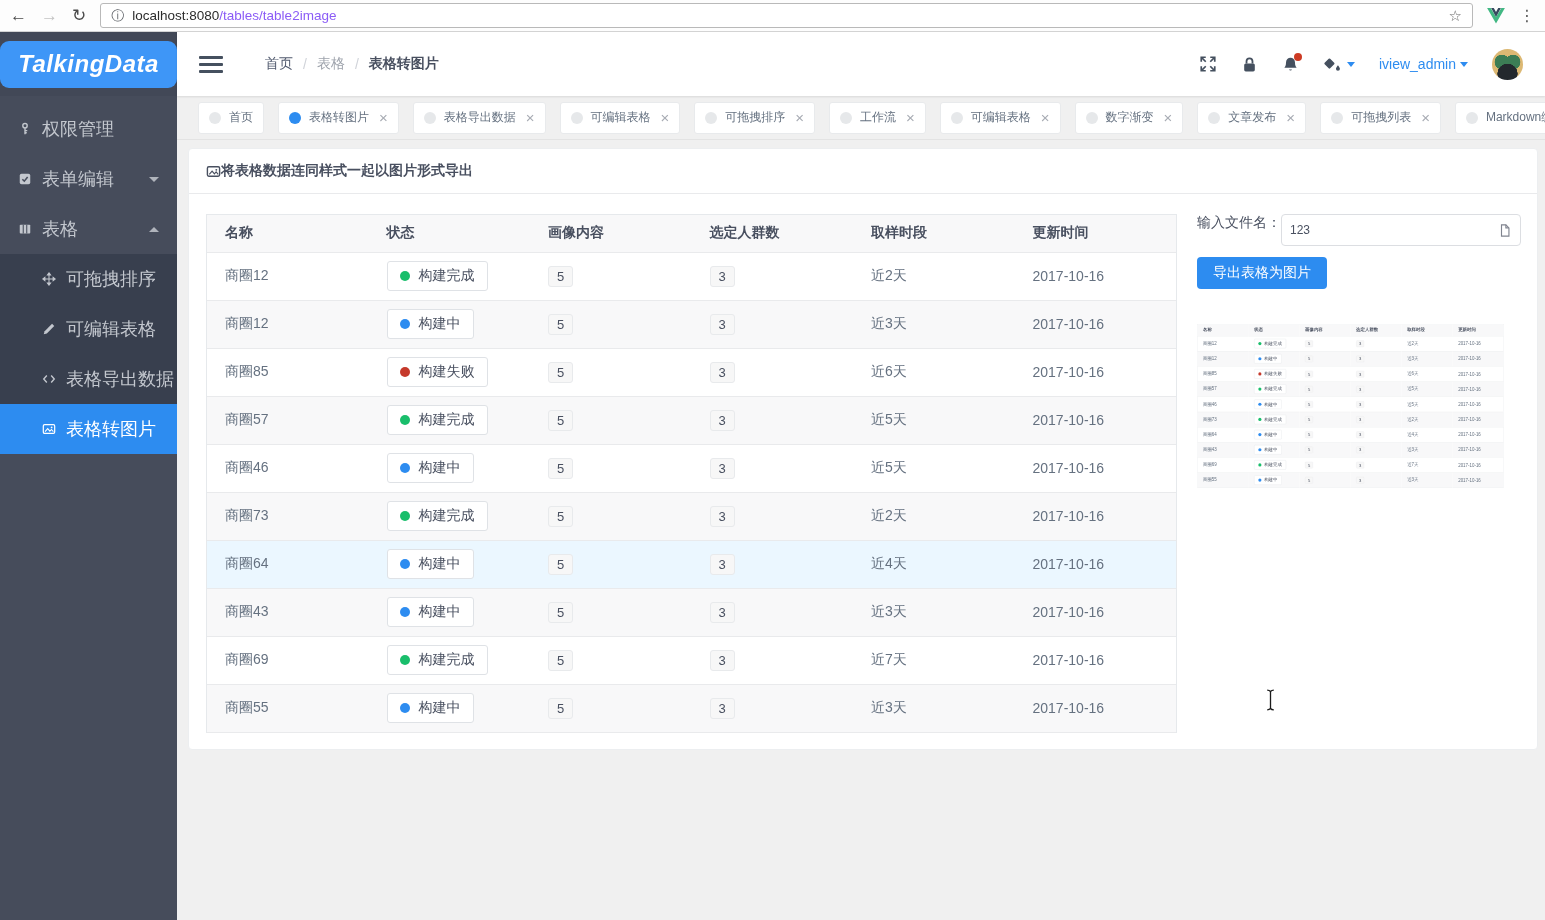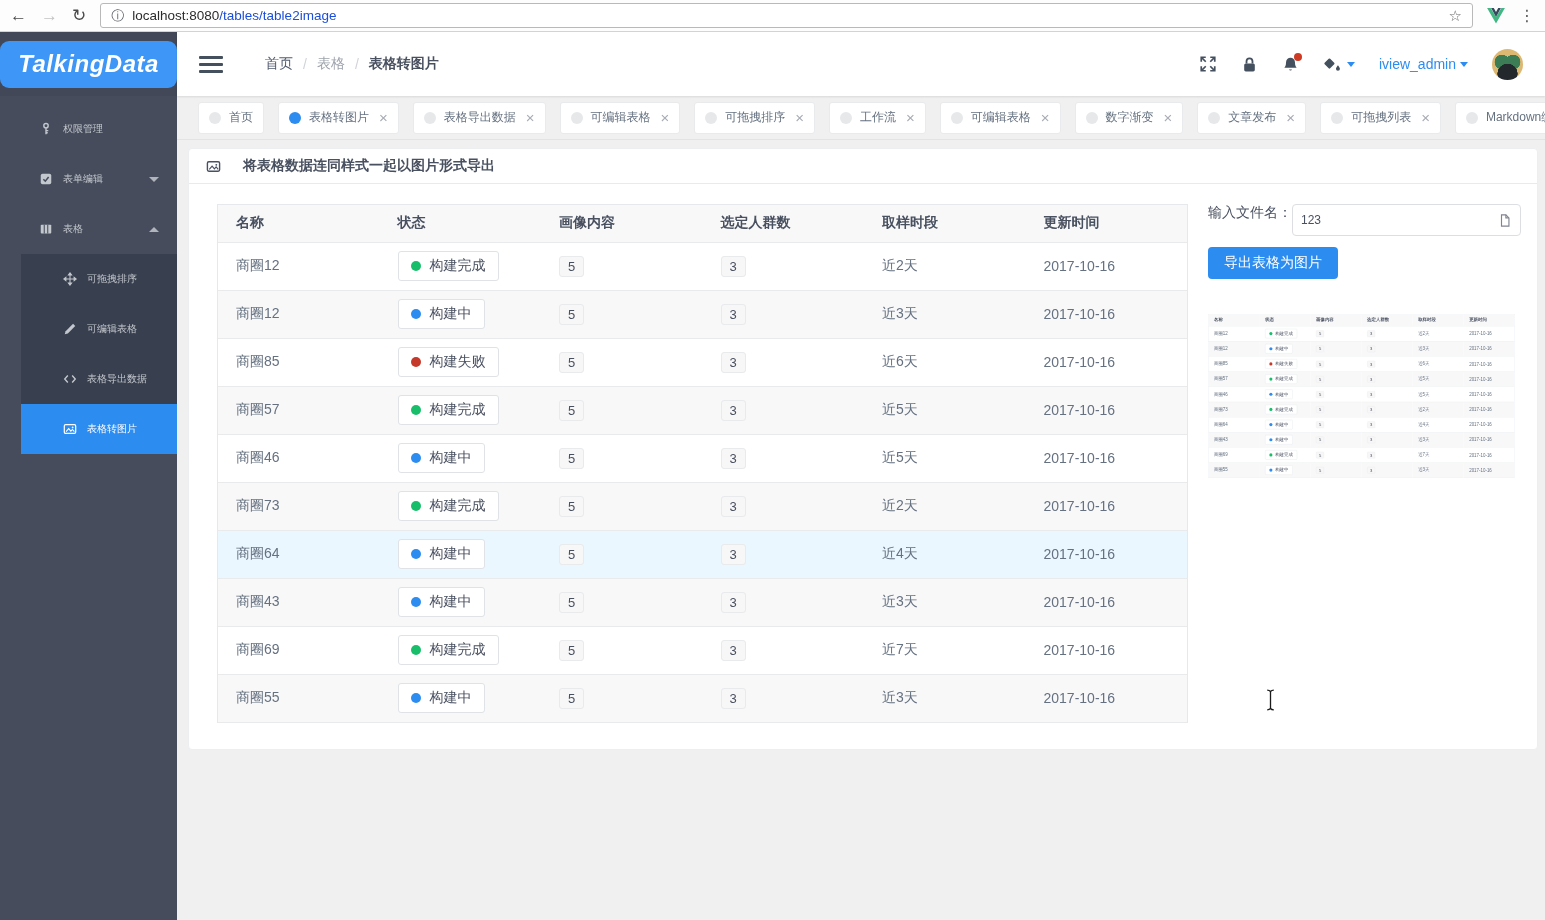--- a/index.html
+++ b/index.html
@@ -11,34 +11,34 @@
 
   
   .browser { height:32px; background:#fdfdfd; border-bottom:1px solid #d4d4d4;
     display:flex; align-items:center; padding:0 10px; gap:14px; }
   .nav-btn { font-size:17px; color:#4a4a4a; line-height:1; cursor:default; }
   .nav-btn.disabled { color:#c3c3c3; }
   .omnibox { flex:1; height:25px; border:1px solid #b9b9b9; border-radius:3px;
     background:#fff; display:flex; align-items:center; padding:0 10px; gap:8px; font-size:13.5px; }
   .omnibox .info { color:#5f6368; font-size:13px; }
   .url-host { color:#2c2c2c; }
-  .url-path { color:#1d4ed8; }
+  .url-path { color:#8b5cf6; }
   .omni-star { margin-left:auto; color:#6b6b6b; font-size:15px; }
   .menu-dots { color:#5a5a5a; font-size:16px; }
 
   
   .app { display:flex; height:888px; }
 
   
   .sidebar { width:177px; background:#464c5b; flex:none; display:flex; flex-direction:column; }
   .logo-wrap { height:64px; display:flex; align-items:center; justify-content:center; background:#424857; }
   .logo { width:178px; height:47px; background:#3e96f7; border-radius:9px; color:#fff;
     font-weight:bold; font-style:italic; font-size:24px; display:flex; align-items:center;
     justify-content:center; letter-spacing:.5px; }
-  .menu { padding-top:8px; font-size:10px;padding-left:21px; }
+  .menu { padding-top:8px; font-size:18px; }
   .s-item { height:50px; display:flex; align-items:center; gap:10px; padding:0 18px;
     color:#c3c7ce; cursor:pointer; }
   .s-item .s-label { flex:none; }
   .chev { width:0; height:0; margin-left:auto; border-left:5px solid transparent;
     border-right:5px solid transparent; opacity:.85; }
   .chev.down { border-top:5px solid #c3c7ce; }
   .chev.up { border-bottom:5px solid #c3c7ce; }
   .submenu { background:#383f4e; }
   .submenu .s-item { padding-left:42px; }
   .s-item.active { background:#2d8cf0; color:#fff; }
@@ -74,23 +74,23 @@
   .tab { height:32px; background:#fff; border:1px solid #e8eaec; border-radius:3px;
     display:flex; align-items:center; gap:8px; padding:0 10px; font-size:12px;
     color:#657180; cursor:pointer; flex:none; }
   .tdot { width:12px; height:12px; border-radius:50%; background:#e6e8ea; }
   .tab.active .tdot { background:#2d8cf0; }
   .tclose { color:#a7abb3; font-size:15px; line-height:1; margin-left:2px; }
 
   
   .content { flex:1; padding:8px 7px 0 11px; position:relative; }
   .card { background:#fff; border:1px solid #eceef0; border-radius:4px; height:602px; }
-  .card-head { height:35px; display:flex; align-items:center; gap:22px; padding:0 17px;
+  .card-head { height:45px; display:flex; align-items:center; gap:0; padding:0 17px;
     border-bottom:1px solid #e9eaec; font-size:14px; font-weight:bold; color:#495060; }
-  .card-body { padding:20px 16px 0 17px; display:flex; gap:20px;margin-left:11px; }
+  .card-body { padding:20px 16px 0 17px; display:flex; gap:20px; }
 
   
   .table-wrap { width:971px; border:1px solid #e6e9ec; border-bottom:none; }
   table.dtable { width:100%; border-collapse:collapse; font-size:14px; color:#657180; table-layout:fixed; }
   .dtable th { background:#f8f8f9; height:37px; text-align:left; padding:0 18px;
     font-weight:bold; color:#495060; font-size:14px; border-bottom:1px solid #e9eaec; }
   .dtable td { height:48px; padding:0 18px; border-bottom:1px solid #e9eaec; }
   .dtable tr.stripe td { background:#f8f8f9; }
   .dtable tr.hover td { background:#ebf7ff; }
   .status-badge { display:inline-flex; align-items:center; gap:9px; background:#fff;

